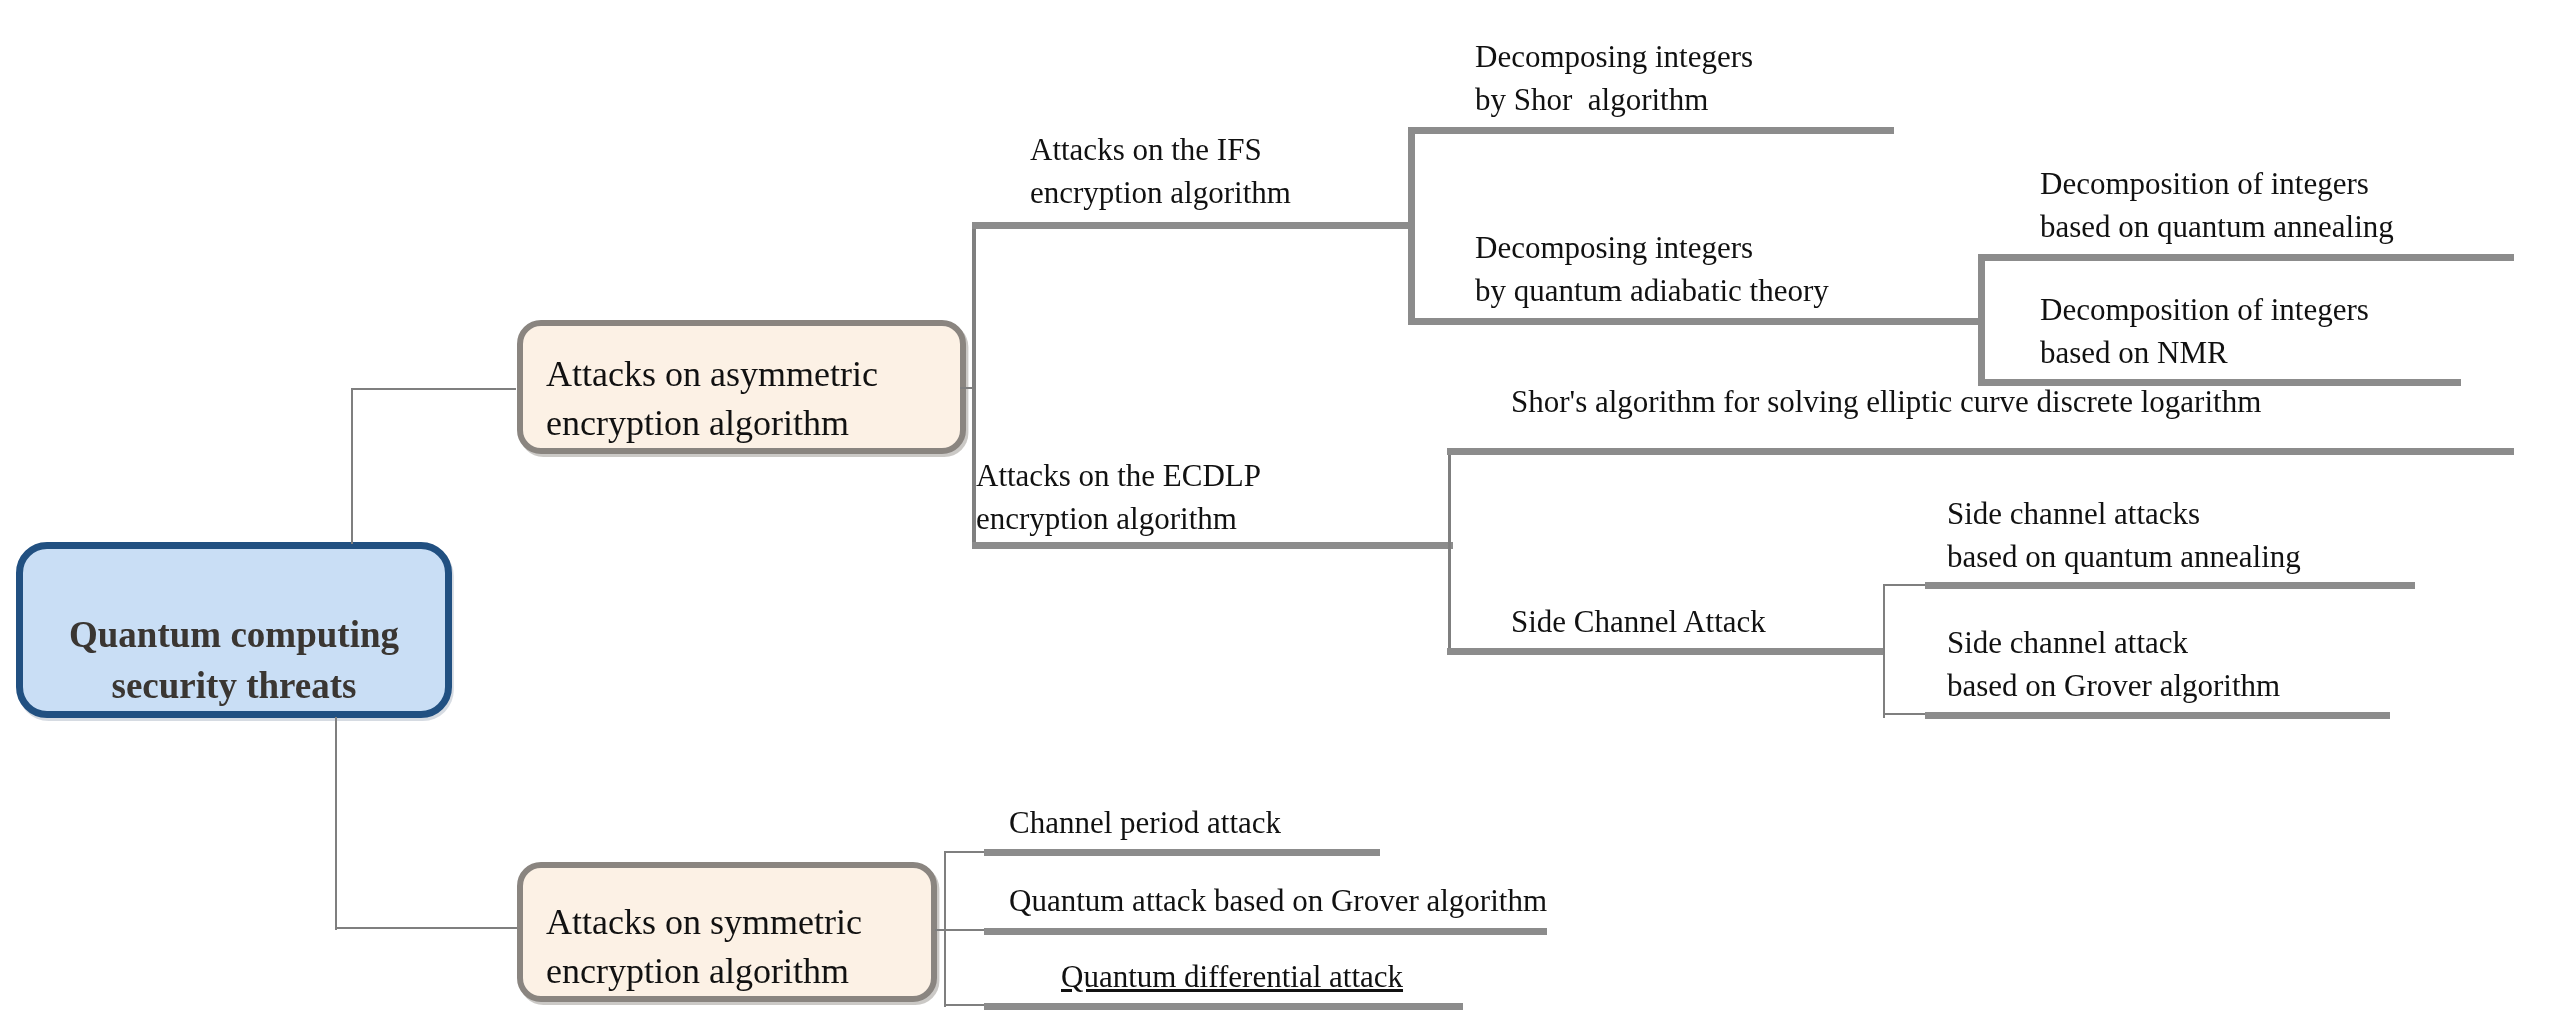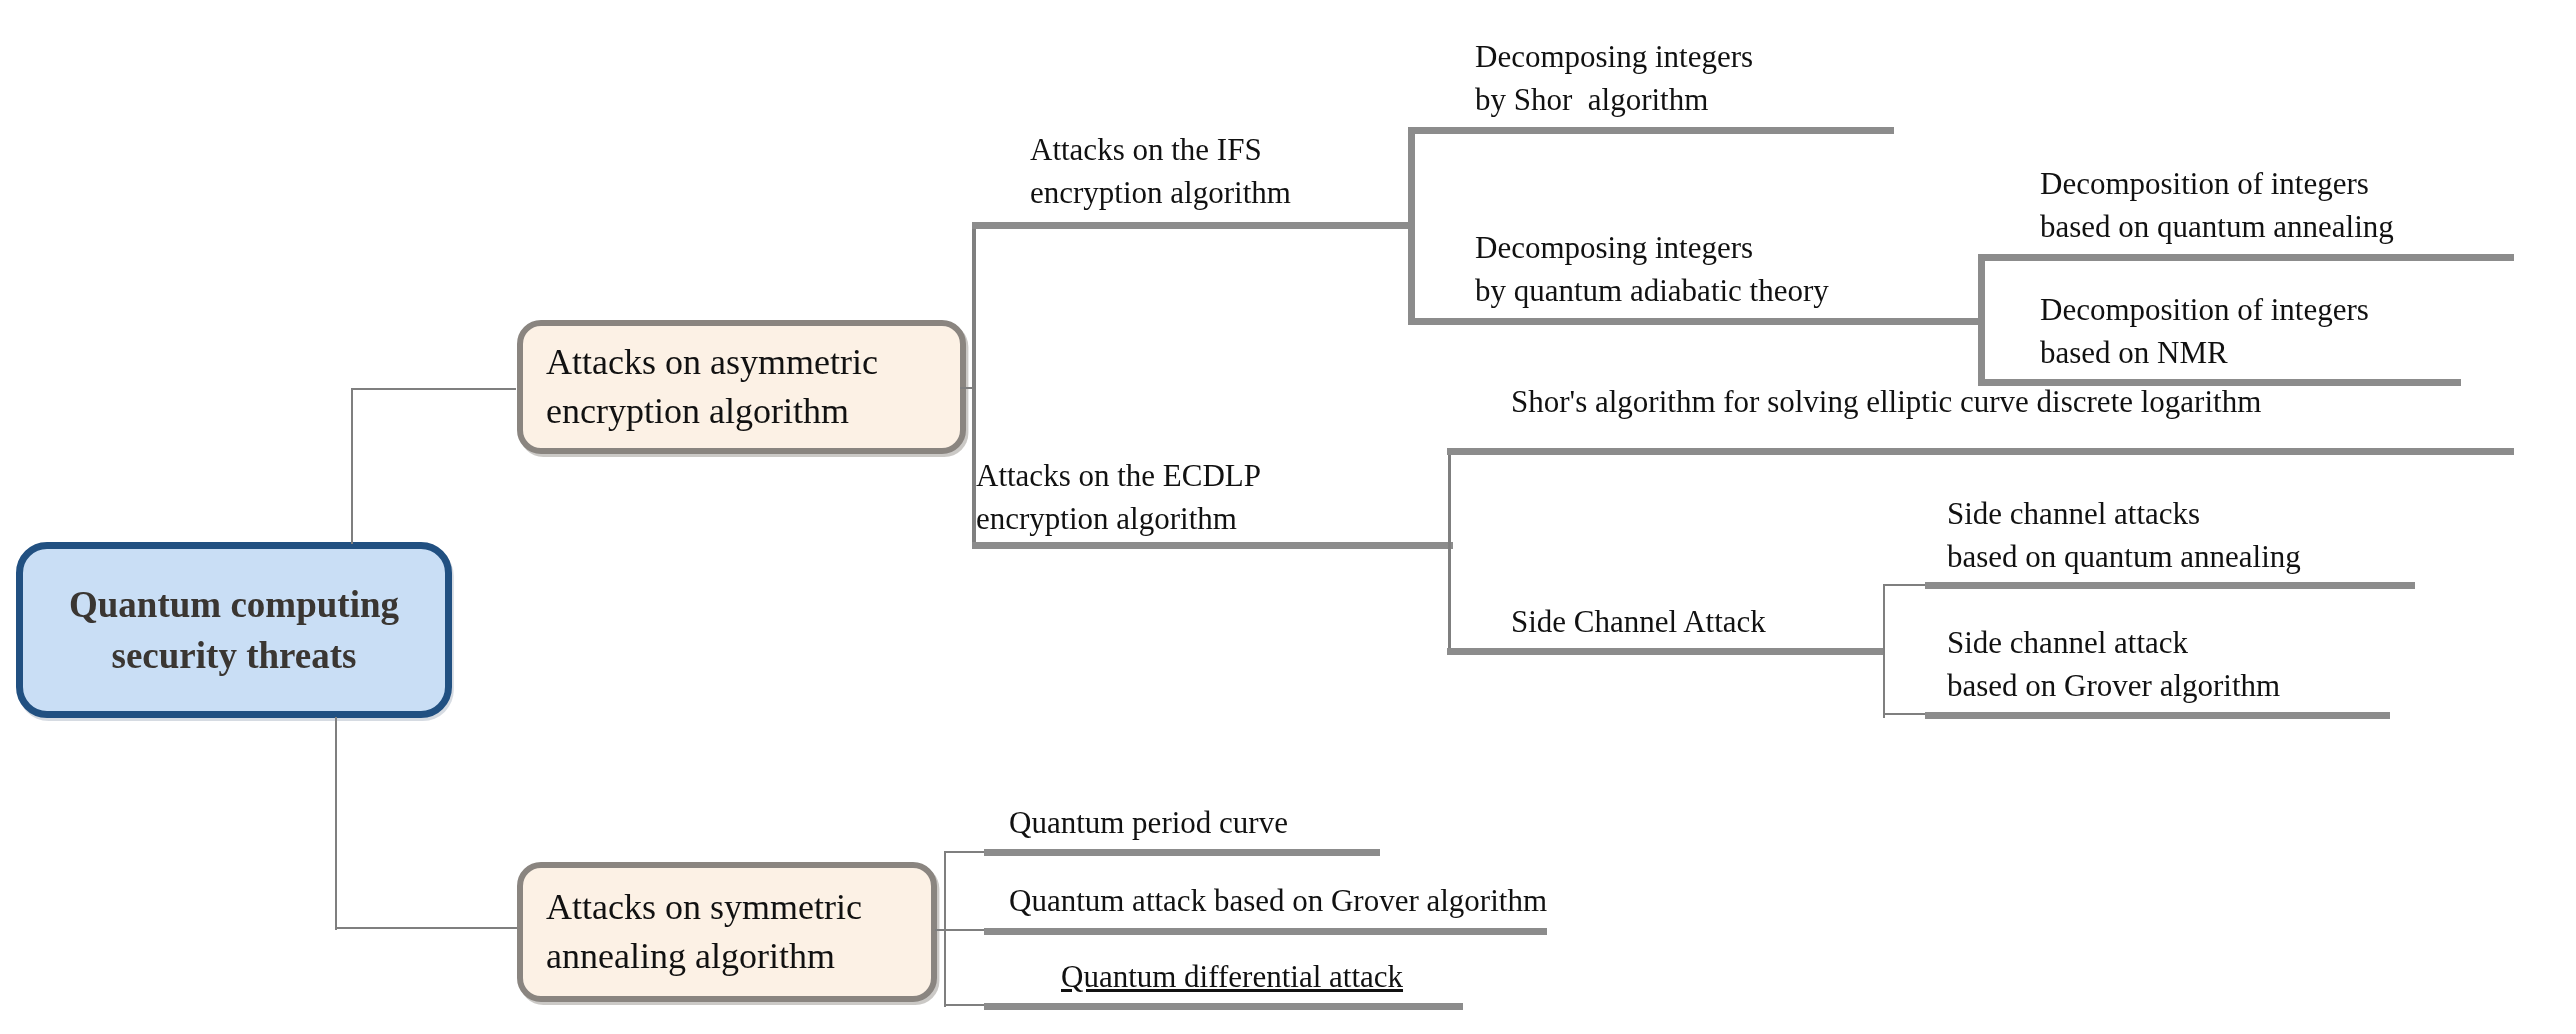--- a/index.html
+++ b/index.html
@@ -16,21 +16,21 @@
   .node-label{
     position:absolute;font-size:31px;line-height:43px;white-space:pre-wrap;
     color:var(--text);letter-spacing:0px;
   }
   .bar{position:absolute;height:6.6px;background:var(--connector-thick);}
   .vthick{position:absolute;width:6.6px;background:var(--connector-thick);}
   .hthin{position:absolute;height:2.4px;background:var(--connector-thin);}
   .vthin{position:absolute;width:2.4px;background:var(--connector-thin);}
   .box{
     position:absolute;box-sizing:border-box;display:flex;flex-direction:column;
-    justify-content:center;align-items:flex-start;
+    justify-content:flex-end;align-items:flex-start;
   }
   .root-box{
     left:16px;top:542px;width:436px;height:176px;
     background:var(--root-fill);border:7.8px solid var(--root-border);border-radius:31px;
     align-items:center;box-shadow:1.8px 3px 0 rgba(90,110,140,0.25);
   }
   .root-box .node-label{
     position:static;font-weight:bold;font-size:37px;line-height:51px;
     text-align:center;color:var(--root-text);
   }
@@ -51,21 +51,21 @@
     <div class="node-label">Quantum computing
 security threats</div>
   </div>
 
   <div class="box branch-box asym-box">
     <div class="node-label">Attacks on asymmetric
 encryption algorithm</div>
   </div>
   <div class="box branch-box sym-box">
     <div class="node-label">Attacks on symmetric
-annealing algorithm</div>
+encryption algorithm</div>
   </div>
 
   <div class="vthin" style="left:351px;top:389px;height:155px;"></div>
   <div class="hthin" style="left:351px;top:388px;width:165px;"></div>
   <div class="vthin" style="left:335px;top:717px;height:213px;"></div>
   <div class="hthin" style="left:335px;top:927px;width:182px;"></div>
 
   <div class="vthin" style="left:972px;top:222px;height:327px;width:3.6px;"></div>
   <div class="hthin" style="left:960px;top:387px;width:15.5px;"></div>
 
@@ -111,21 +111,21 @@
 
   <div class="node-label" style="left:1947px;top:621px;">Side channel attack
 based on Grover algorithm</div>
   <div class="bar" style="left:1925px;top:712px;width:465px;"></div>
 
   <div class="vthin" style="left:944px;top:851px;height:156px;"></div>
   <div class="hthin" style="left:944px;top:851px;width:40px;"></div>
   <div class="hthin" style="left:935px;top:929px;width:49px;"></div>
   <div class="hthin" style="left:944px;top:1004px;width:40px;"></div>
 
-  <div class="node-label" style="left:1009px;top:801px;">Quantum period curve</div>
+  <div class="node-label" style="left:1009px;top:801px;">Channel period attack</div>
   <div class="bar" style="left:984px;top:849px;width:396px;"></div>
 
   <div class="node-label" style="left:1009px;top:879px;">Quantum attack based on Grover algorithm</div>
   <div class="bar" style="left:984px;top:928px;width:563px;"></div>
 
   <div class="node-label" style="left:1061px;top:955px;text-decoration:underline;">Quantum differential attack</div>
   <div class="bar" style="left:984px;top:1003px;width:479px;"></div>
 
 </div>
 

